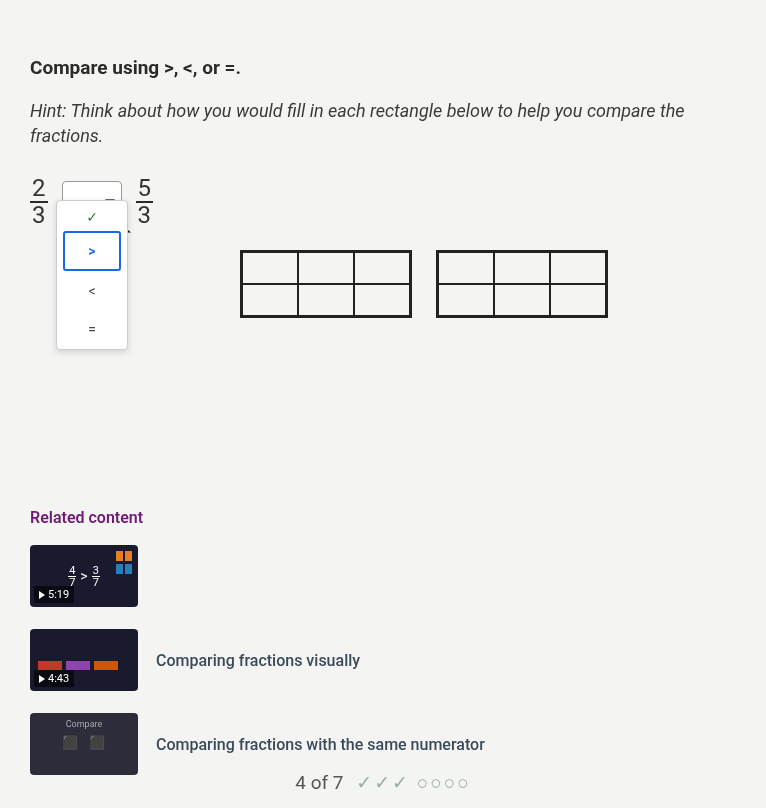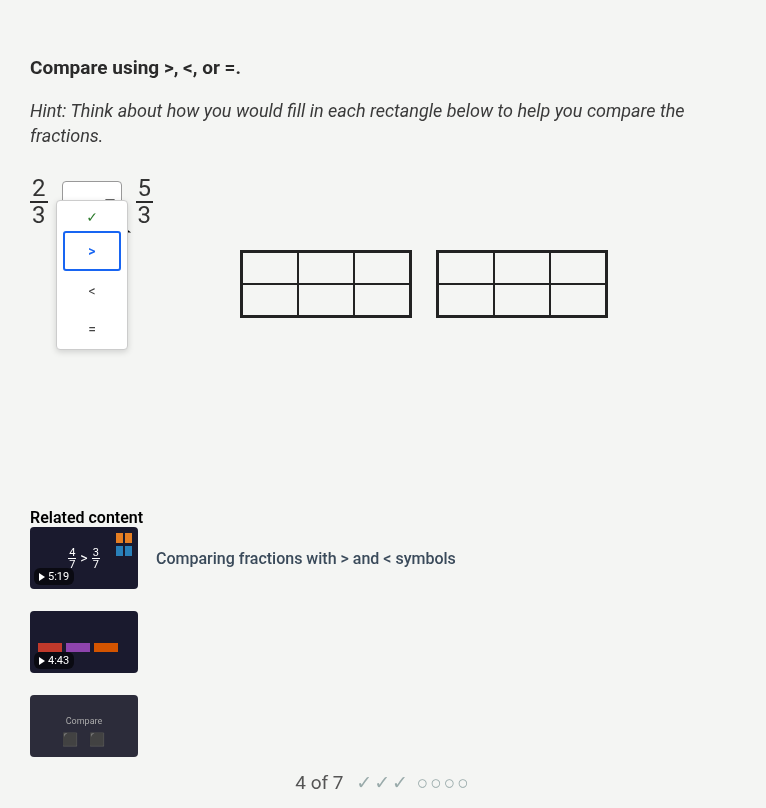--- a/index.html
+++ b/index.html
@@ -104,24 +104,24 @@
       display: grid;
       grid-template-columns: repeat(3, 56px);
       grid-template-rows: repeat(2, 32px);
     }
     .grid > div { border: 1px solid #222; }
     
     .related {
       margin-top: 280px;
     }
     .related-heading {
-      color: #000000;
+      color: #701a75;
       font-size: 16px;
       font-weight: 600;
-      margin-bottom: 0;
+      margin-bottom: 18px;
     }
     .related-item {
       display: flex;
       align-items: center;
       gap: 18px;
       margin-bottom: 22px;
       cursor: pointer;
     }
     .thumb {
       width: 108px;
@@ -135,21 +135,21 @@
       justify-content: center;
     }
     .thumb .time-badge {
       position: absolute;
       bottom: 4px;
       left: 4px;
       background: rgba(0,0,0,0.6);
       color: #fff;
       font-size: 11px;
       padding: 2px 5px;
-      border-radius: 6px;
+      border-radius: 1px;
       display: flex;
       align-items: center;
       gap: 3px;
     }
     .play-tri {
       width: 0; height: 0;
       border-top: 4px solid transparent;
       border-bottom: 4px solid transparent;
       border-left: 6px solid #fff;
     }
@@ -250,44 +250,45 @@
         <div class="row">
             <div class="cell" style="background:#2980b9"></div>
             <div class="cell" style="background:#2980b9"></div>
           </div>
       </div>
       <div class="time-badge">
         <span class="play-tri"></span>
         <span>5:19</span>
       </div>
     </div>
-    <div class="related-title">Comparing fractions with &gt; and &lt; symbols</div>
   </div>
 
   <div class="related-item">
     <div class="thumb" style="flex-direction:column; align-items:flex-start;text-align:center;">
       <div class="thumb2-bars">
         <div class="b" style="background:#c0392b"></div>
         <div class="b" style="background:#8e44ad"></div>
         <div class="b" style="background:#d35400"></div>
       </div>
       <div class="time-badge">
         <span class="play-tri"></span>
         <span>4:43</span>
       </div>
     </div>
+    <div class="related-title">Comparing fractions visually</div>
   </div>
 
   <div class="related-item">
-    <div class="thumb" style="background:#2c2c3a; flex-direction:column; justify-content:flex-start; padding:21px;">
+    <div class="thumb" style="background:#2c2c3a; flex-direction:column; justify-content:flex-start; padding:6px;">
       <div style="color:#aaa; font-size:9px;">Compare</div>
       <div style="display:flex; gap:10px; margin-top:6px;">
         <span style="color:#ddd; font-size:13px;">⬛</span>
         <span style="color:#ddd; font-size:13px;">⬛</span>
       </div>
     </div>
+    <div class="related-title">Comparing fractions with the same numerator</div>
   </div>
 </div>
 
 <div class="footer">
   <span>4 of 7</span>
   <span class="checks">✓✓✓ ○○○○</span>
 </div>
 
 </body></html>

